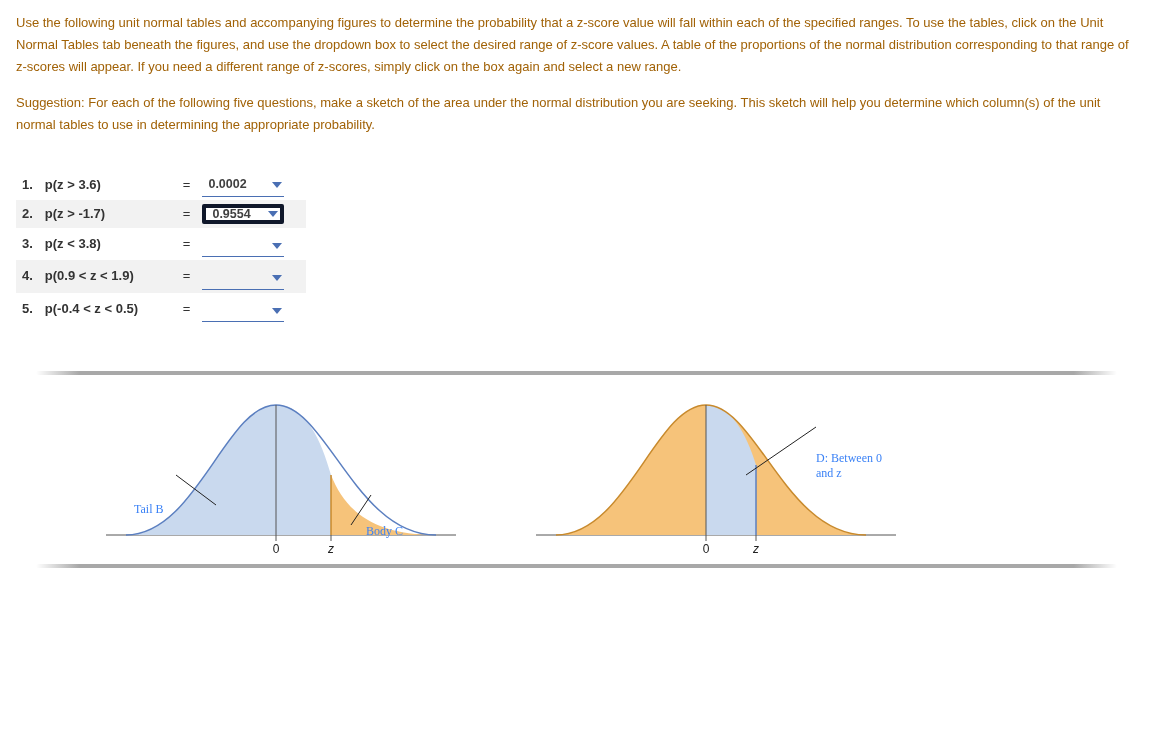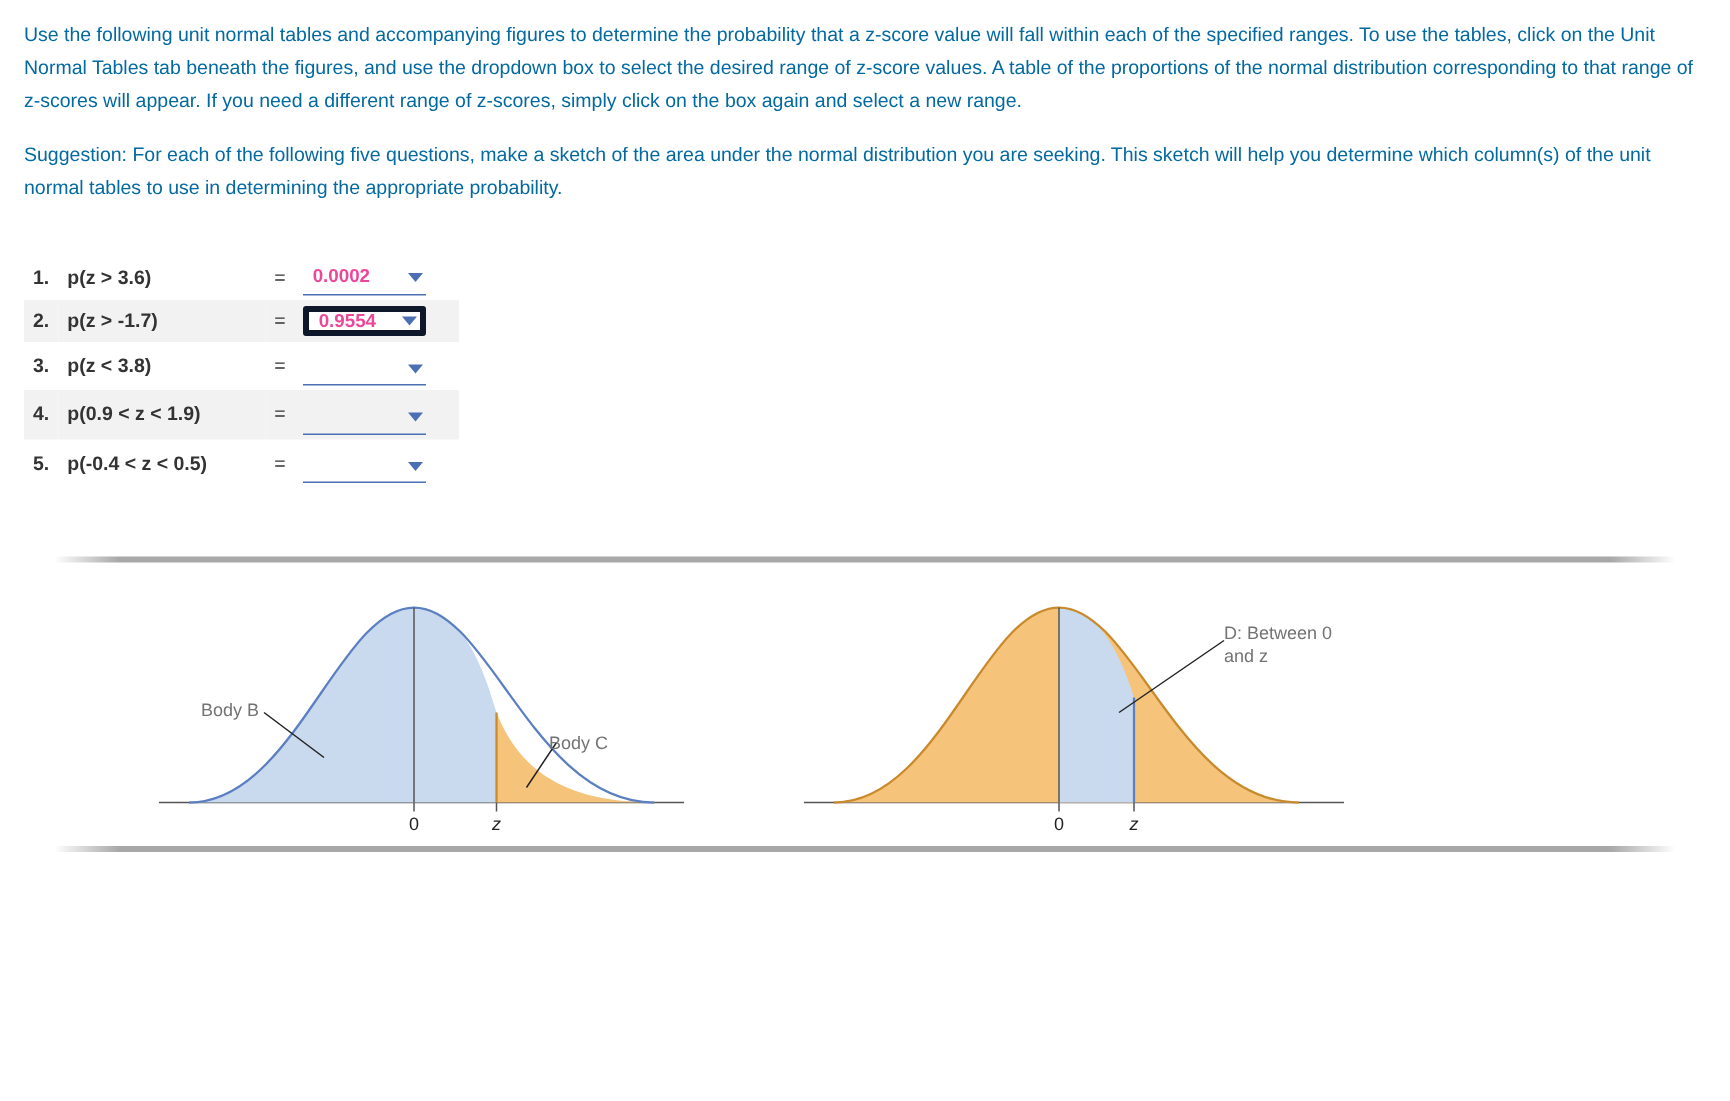--- a/index.html
+++ b/index.html
@@ -5,21 +5,21 @@
     * { box-sizing: border-box; margin: 0; padding: 0; }
     body {
       font-family: Verdana, Geneva, sans-serif;
       font-size: 13px;
       color: #333;
       background: #fff;
       padding: 12px 16px;
       width: 1153px;
       line-height: 1.7;
     }
-    .instructions p { margin-bottom: 14px; color: #0369a1; }
+    .instructions p { margin-bottom: 14px; color: #a16207; }
     .questions {
       margin-top: 34px;
       border-collapse: collapse;
     }
     .questions tr { }
     .questions td {
       padding: 3px 6px;
       vertical-align: middle;
       white-space: nowrap;
     }
@@ -30,21 +30,21 @@
     .answer-cell { width: 110px; }
     .dropdown {
       display: inline-flex;
       align-items: center;
       justify-content: space-between;
       width: 82px;
       height: 20px;
       border-bottom: 1.5px solid #4a6fb3;
       padding: 0 2px 2px 6px;
       cursor: pointer;
-      color: #ec4899;
+      color: #404040;
       font-weight: bold;
       font-size: 12.5px;
     }
     .dropdown.focused {
       border: 4px solid #0f172a;
       border-radius: 2px;
       padding: 0 2px 0 6px;
       background: #fff;
     }
     .caret {
@@ -66,24 +66,25 @@
     .figures {
       display: flex;
       justify-content: flex-start;
       gap: 30px;
       padding: 10px 40px 4px 60px;
     }
     .fig { position: relative; }
     .fig svg { display: block; }
     .fig-label {
       position: absolute;
-      font-family: Liberation Sans, sans-serif;
+      font-family: Liberation Serif, serif;
       font-size: 12px;
-      color: #737373;
+      color: #3b82f6;
       white-space: nowrap;
+      margin-top: 36px;
     }
     
     .lbl-bodyB { left: 58px; top: 78px; }
     .lbl-tailC { left: 290px; top: 100px; }
     .lbl-between { left: 310px; top: 30px; line-height: 1.2; }
   </style>
 </head>
 <body>
 
 <div class="instructions">
@@ -179,21 +180,21 @@
 
         <line x1="200" y1="150" x2="200" y2="156" stroke="#555"></line>
         <line x1="255" y1="150" x2="255" y2="156" stroke="#555"></line>
         <text x="200" y="168" text-anchor="middle" font-size="12" font-family="Arial" fill="#222">0</text>
         <text x="255" y="168" text-anchor="middle" font-size="12" font-family="Arial" fill="#222" font-style="italic">z</text>
 
         <line x1="100" y1="90" x2="140" y2="120" stroke="#222" stroke-width="1"></line>
 
         <line x1="295" y1="110" x2="275" y2="140" stroke="#222" stroke-width="1"></line>
       </svg>
-      <div class="fig-label lbl-bodyB">Body B</div>
+      <div class="fig-label lbl-bodyB">Tail B</div>
       <div class="fig-label lbl-tailC">Body C</div>
     </div>
 
     <div class="fig">
       <svg width="420" height="175" viewBox="0 0 420 175">
 
         <line x1="30" y1="150" x2="390" y2="150" stroke="#555" stroke-width="1"></line>
 
         <path d="M 50 150
                  C 120 150, 150 20, 200 20

